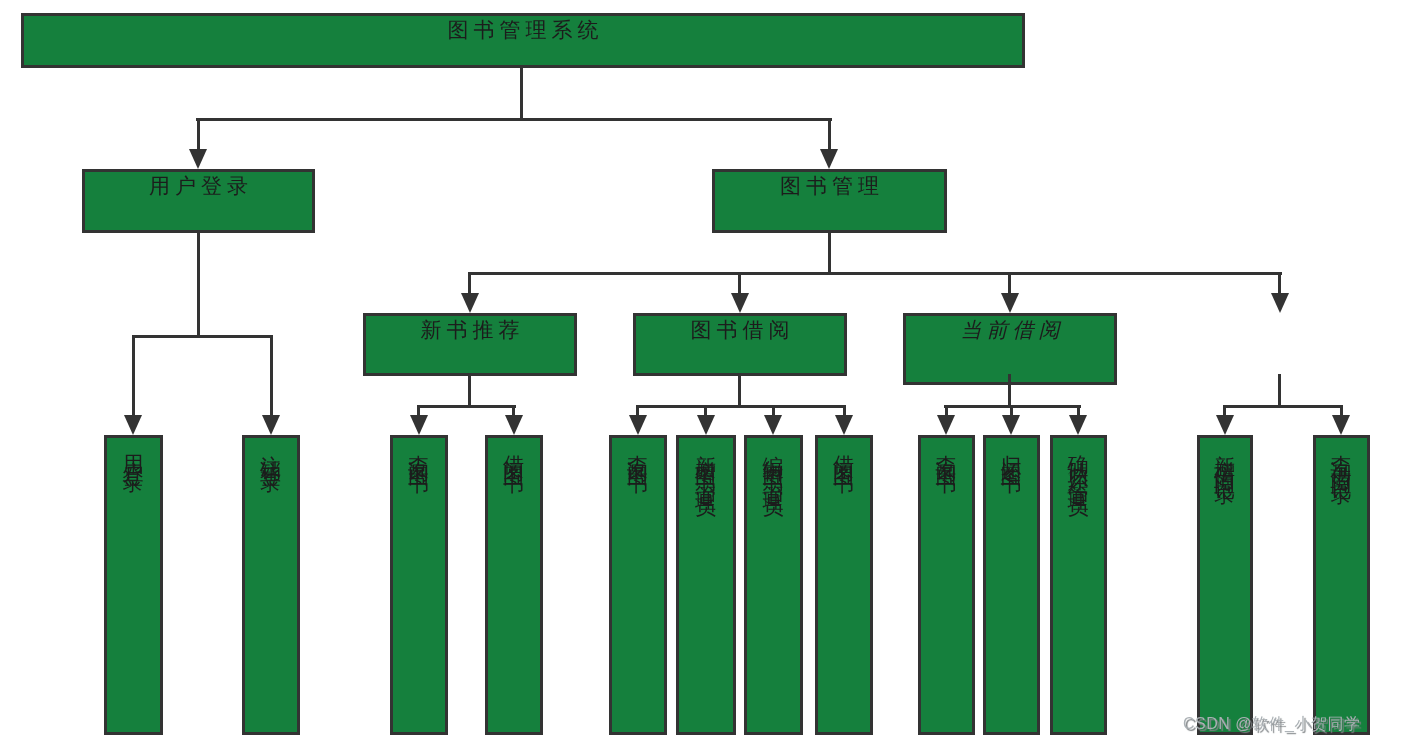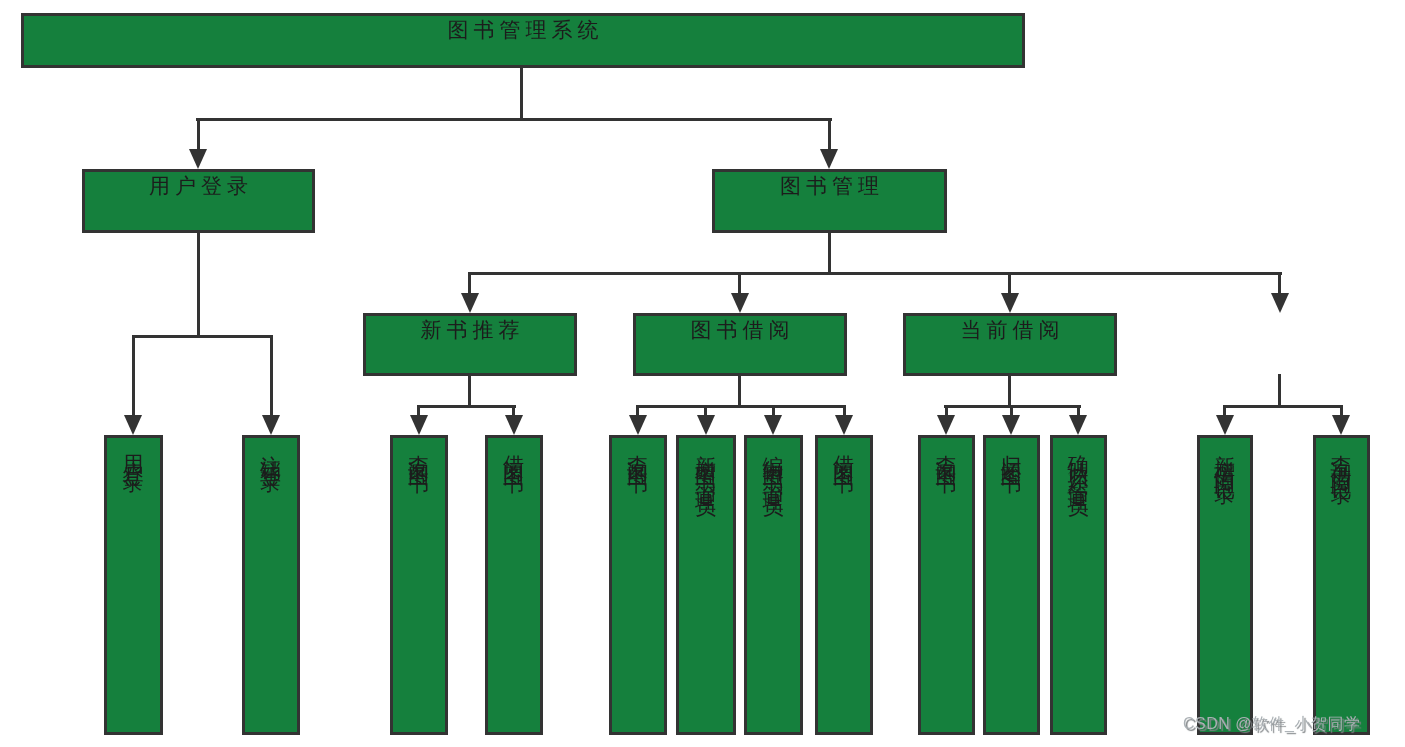--- a/index.html
+++ b/index.html
@@ -45,21 +45,21 @@
   <div class="box" style="left:712px;top:169px;width:235px;height:64px;">
     <span class="hlabel">图书管理</span>
   </div>
 
   <div class="box" style="left:633px;top:313px;width:214px;height:63px;">
     <span class="hlabel">图书借阅</span>
   </div>
   <div class="box" style="left:363px;top:313px;width:214px;height:63px;">
     <span class="hlabel">新书推荐</span>
   </div>
-  <div class="box" style="left:903px;top:313px;width:214px;height:63px;">
+  <div class="box" style="left:903px;top:313px;width:214px;height:72px;font-style:italic;">
     <span class="hlabel">当前借阅</span>
   </div>
 
   <div class="box" style="left:104px;top:435px;width:59px;height:300px;">
     <span class="vlabel">用户登录</span>
   </div>
   <div class="box" style="left:242px;top:435px;width:58px;height:300px;">
     <span class="vlabel">注销登录</span>
   </div>
 

